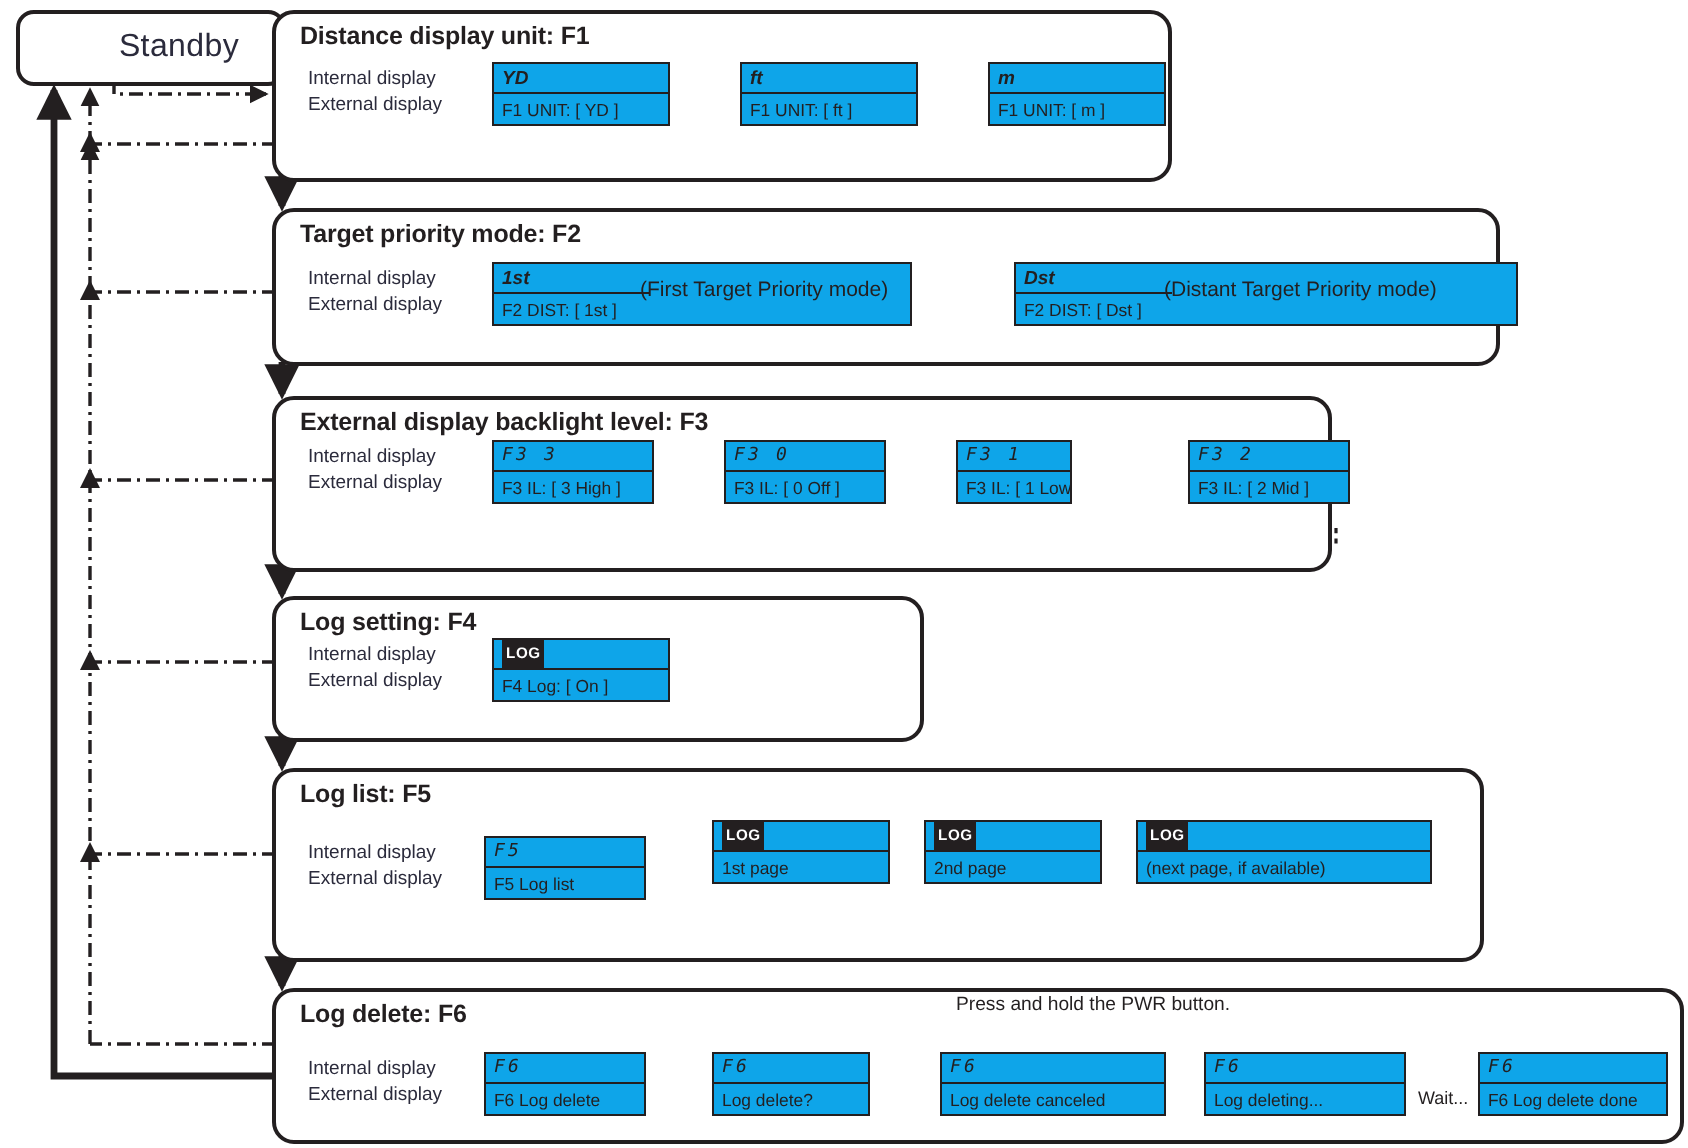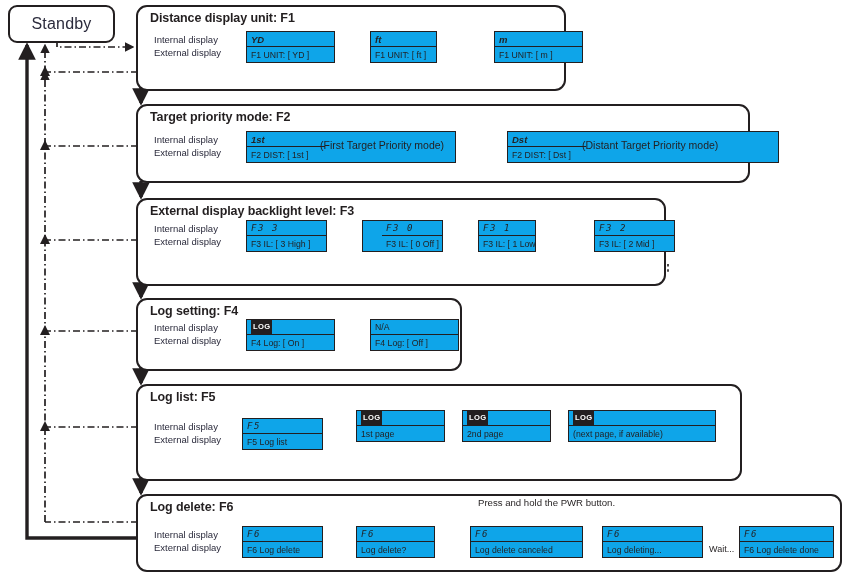--- a/index.html
+++ b/index.html
@@ -9,21 +9,21 @@
   #stage{position:relative;width:844px;height:574px;}
 
   
   #wires{position:absolute;left:0;top:0;width:844px;height:574px;pointer-events:none;}
 
   
   .standby{
     position:absolute;left:8px;top:5px;width:103px;height:34px;
     border:2.5px solid #231f20;border-radius:9px;background:#fff;
     display:flex;align-items:center;justify-content:center;
-    font-size:16px;color:#2b2b3c;letter-spacing:.2px;
+    font-size:16px;color:#2b2b3c;letter-spacing:.2px;padding-left:28px;
   }
 
   
   .sect{
     position:absolute;border:2.5px solid #231f20;border-radius:11px;background:#fff;
   }
   .sect .hdr{
     position:absolute;left:12px;top:4px;font-size:12.5px;font-weight:bold;
     color:#231f20;white-space:nowrap;letter-spacing:-.1px;
   }
@@ -170,31 +170,31 @@
 
         <path d="M703,544 L733,544" marker-end="url(#ahThin)"></path>
       </g>
     </g>
   </svg>
 
   <div class="standby">
     <span>Standby</span>
   </div>
 
-  <div class="sect" style="left:136px;top:5px;width:426px;height:82px;">
+  <div class="sect" style="left:136px;top:5px;width:426px;height:82px;padding-left:20px;">
     <div class="hdr">Distance display unit: F1</div>
     <div class="rowlabels" style="left:16px;top:26px;">
       <div>Internal display</div>
       <div>External display</div>
     </div>
     <div class="sbox" style="left:108px;top:24px;width:89px;height:32px;">
       <div class="top bolditalic">YD</div>
       <div class="bot">F1 UNIT: [  YD  ]</div>
     </div>
-    <div class="sbox" style="left:232px;top:24px;width:67px;height:32px;">
+    <div class="sbox" style="left:232px;top:24px;width:89px;height:32px;">
       <div class="top bolditalic">ft</div>
       <div class="bot">F1 UNIT: [  ft  ]</div>
     </div>
     <div class="sbox" style="left:356px;top:24px;width:89px;height:32px;">
       <div class="top bolditalic">m</div>
       <div class="bot">F1 UNIT: [  m  ]</div>
     </div>
   </div>
 
   <div class="sect" style="left:136px;top:104px;width:610px;height:75px;">
@@ -202,38 +202,38 @@
     <div class="rowlabels" style="left:16px;top:27px;">
       <div>Internal display</div>
       <div>External display</div>
     </div>
     <div class="sbox split" style="--divw:78px;left:108px;top:25px;width:210px;height:32px;">
       <div class="top bolditalic">1st</div>
       <div class="bot">F2 DIST: [  1st  ]</div>
     </div>
     <div class="sidenote" style="left:182px;top:33px;">(First Target Priority mode)</div>
 
-    <div class="sbox split" style="--divw:78px;left:369px;top:25px;width:272px;height:32px;">
+    <div class="sbox split" style="--divw:78px;left:369px;top:25px;width:252px;height:32px;">
       <div class="top bolditalic">Dst</div>
       <div class="bot">F2 DIST: [  Dst  ]</div>
     </div>
     <div class="sidenote" style="left:444px;top:33px;">(Distant Target Priority mode)</div>
   </div>
 
   <div class="sect" style="left:136px;top:198px;width:526px;height:84px;">
     <div class="hdr">External display backlight level: F3</div>
     <div class="rowlabels" style="left:16px;top:22px;">
       <div>Internal display</div>
       <div>External display</div>
     </div>
     <div class="sbox" style="left:108px;top:20px;width:81px;height:32px;">
       <div class="top lcd">F3   3</div>
       <div class="bot">F3 IL: [  3 High  ]</div>
     </div>
-    <div class="sbox" style="left:224px;top:20px;width:81px;height:32px;padding-left:19px;">
+    <div class="sbox" style="left:224px;top:20px;width:81px;height:32px;">
       <div class="top lcd">F3   0</div>
       <div class="bot">F3 IL: [  0 Off  ]</div>
     </div>
     <div class="sbox" style="left:340px;top:20px;width:58px;height:32px;">
       <div class="top lcd">F3   1</div>
       <div class="bot">F3 IL: [  1 Low  ]</div>
     </div>
     <div class="sbox" style="left:456px;top:20px;width:81px;height:32px;">
       <div class="top lcd">F3   2</div>
       <div class="bot">F3 IL: [  2 Mid  ]</div>
@@ -245,24 +245,20 @@
     <div class="rowlabels" style="left:16px;top:21px;">
       <div>Internal display</div>
       <div>External display</div>
     </div>
     <div class="sbox" style="left:108px;top:19px;width:89px;height:32px;">
       <div class="top">
         <span class="logbadge">LOG</span>
       </div>
       <div class="bot">F4 Log: [  On  ]</div>
     </div>
-    <div class="sbox" style="left:232px;top:19px;width:89px;height:32px;">
-      <div class="top">N/A</div>
-      <div class="bot">F4 Log: [  Off  ]</div>
-    </div>
   </div>
 
   <div class="sect" style="left:136px;top:384px;width:602px;height:93px;">
     <div class="hdr">Log list: F5</div>
     <div class="rowlabels" style="left:16px;top:34px;">
       <div>Internal display</div>
       <div>External display</div>
     </div>
     <div class="sbox" style="left:104px;top:32px;width:81px;height:32px;">
       <div class="top lcd">F5</div>

